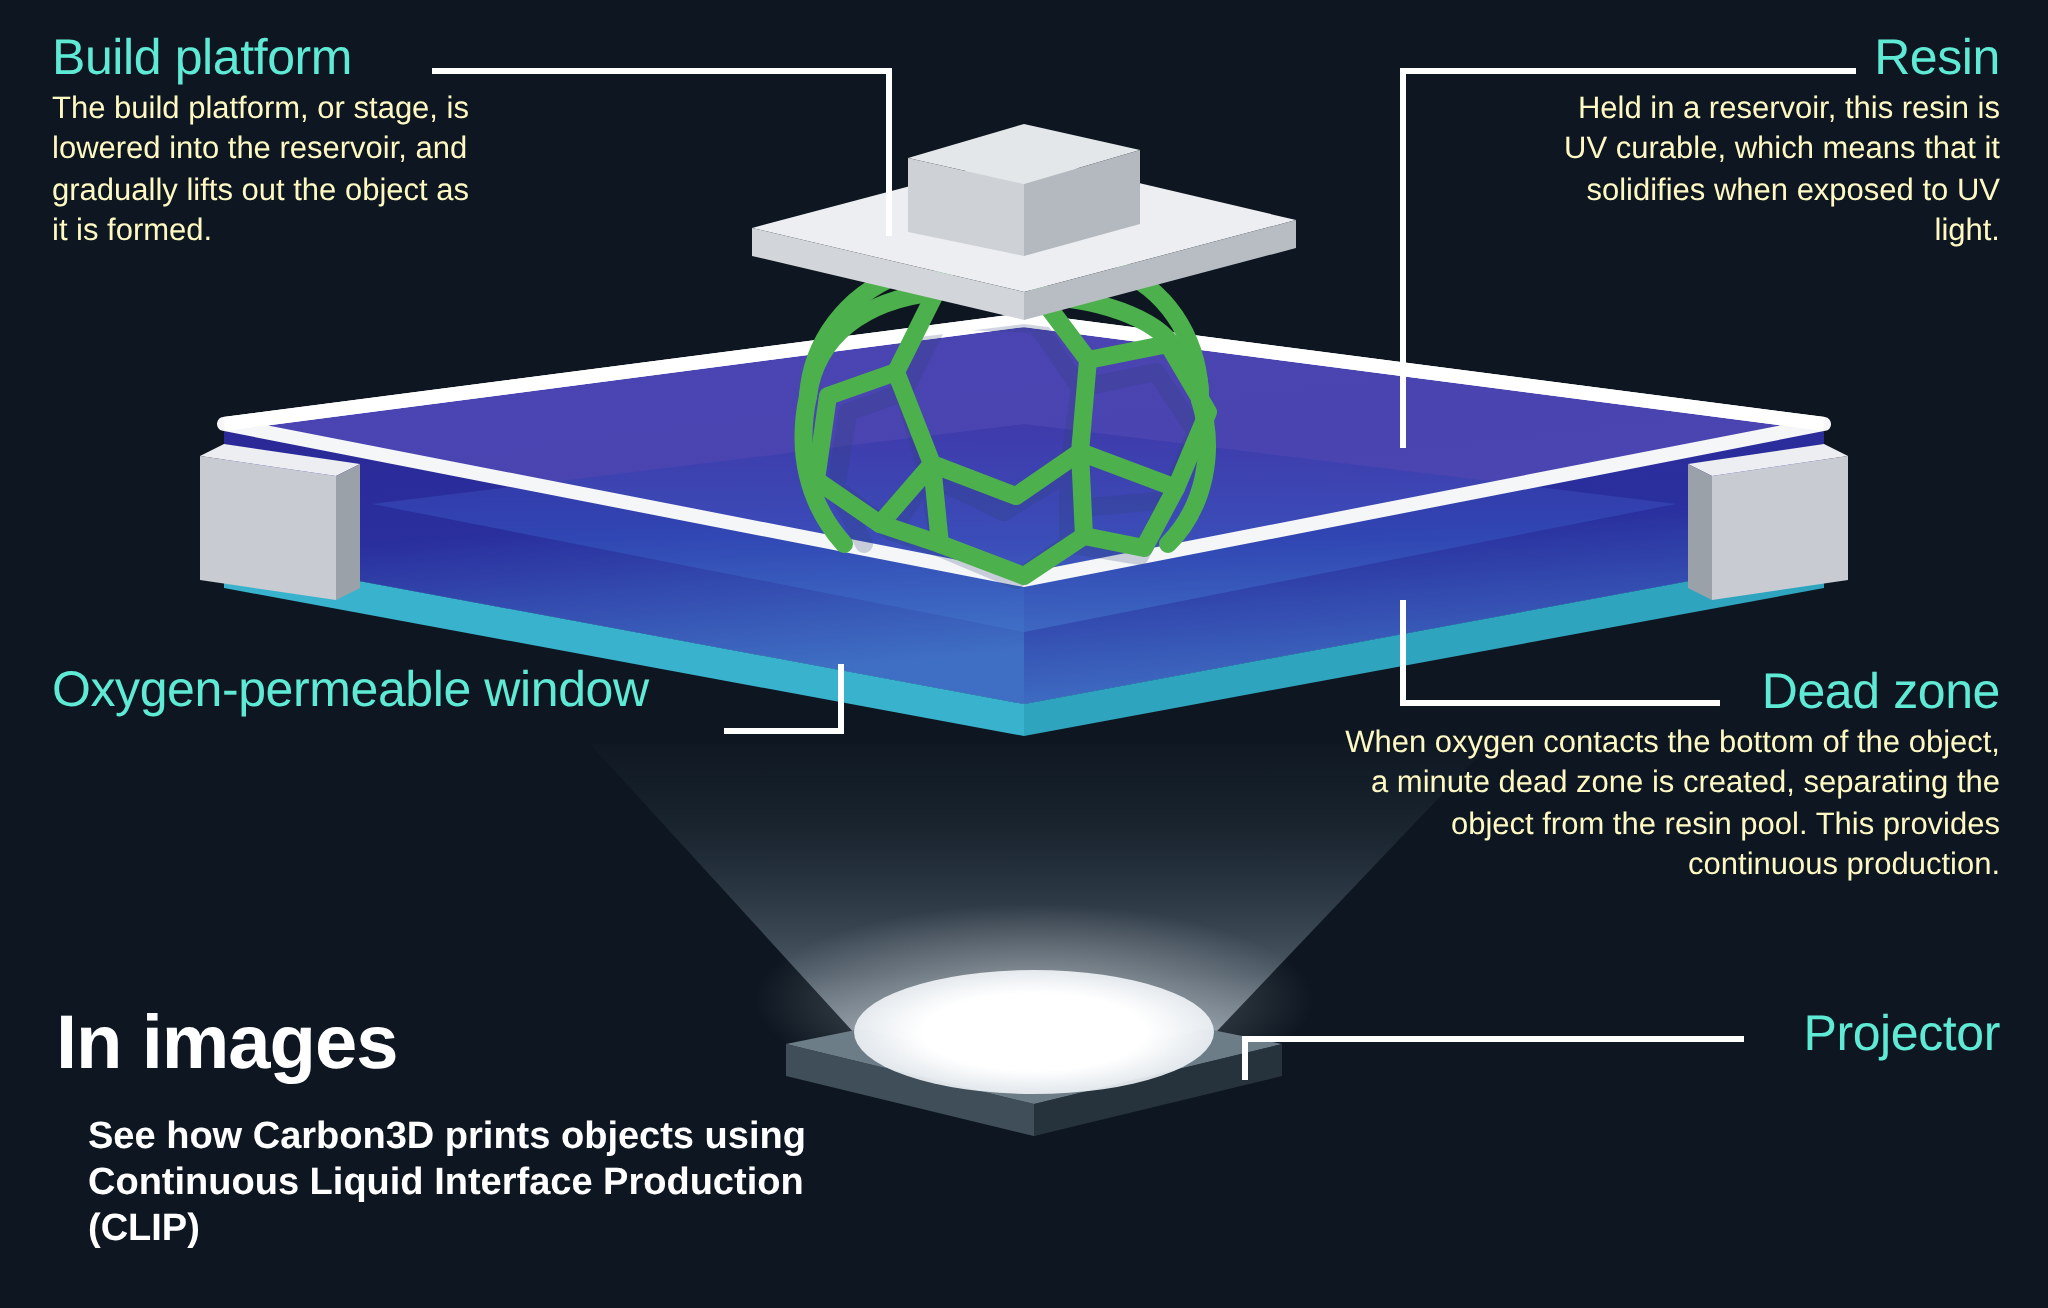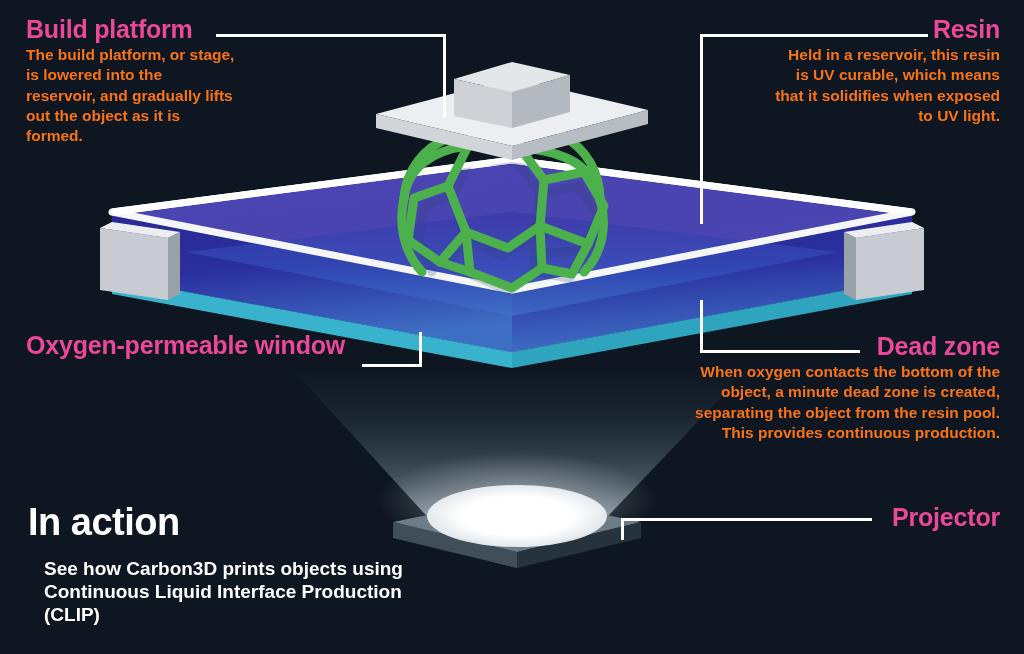--- a/index.html
+++ b/index.html
@@ -7,27 +7,27 @@
   #root{
     position:relative;width:1024px;height:654px;overflow:hidden;
     background:#0e1721;
     font-family:"Liberation Sans", sans-serif;
     -webkit-font-smoothing:antialiased;
   }
 
   
   .callout{position:absolute;}
   .callout .title{
-    font-size:25px;font-weight:bold;color:#ec4899;
+    font-size:25px;font-weight:normal;color:#5eead4;
     letter-spacing:-0.2px;line-height:1.05;
     margin:0 0 3px 0;white-space:nowrap;
   }
   .callout .body{
-    font-size:15.5px;line-height:1.30;color:#f97316;
-    margin:0;font-weight:700;
+    font-size:15.5px;line-height:1.30;color:#fef9c3;
+    margin:0;font-weight:400;
   }
   .align-left  .title,.align-left  .body{text-align:left;}
   .align-right .title,.align-right .body{text-align:right;}
 
   
   .lead{position:absolute;background:#ffffff;}
   .lead-h{height:3px;}
   .lead-v{width:3px;}
 
   
@@ -252,17 +252,17 @@
   <div class="callout align-right" id="c-dead" style="left:672px;top:333px;width:328px;">
     <p class="title">Dead zone</p>
     <p class="body">When oxygen contacts the bottom of the object, a minute dead zone is created, separating the object from the resin pool. This provides continuous production.</p>
   </div>
 
   <div class="callout align-right" id="c-proj" style="left:674px;top:504px;width:326px;">
     <p class="title">Projector</p>
   </div>
 
   <div id="in-action">
-    <p class="ia-title">In action</p>
+    <p class="ia-title">In images</p>
     <p class="ia-sub">See how Carbon3D prints objects using Continuous Liquid Interface Production (CLIP)</p>
   </div>
 
 </div>
 
 </body></html>

